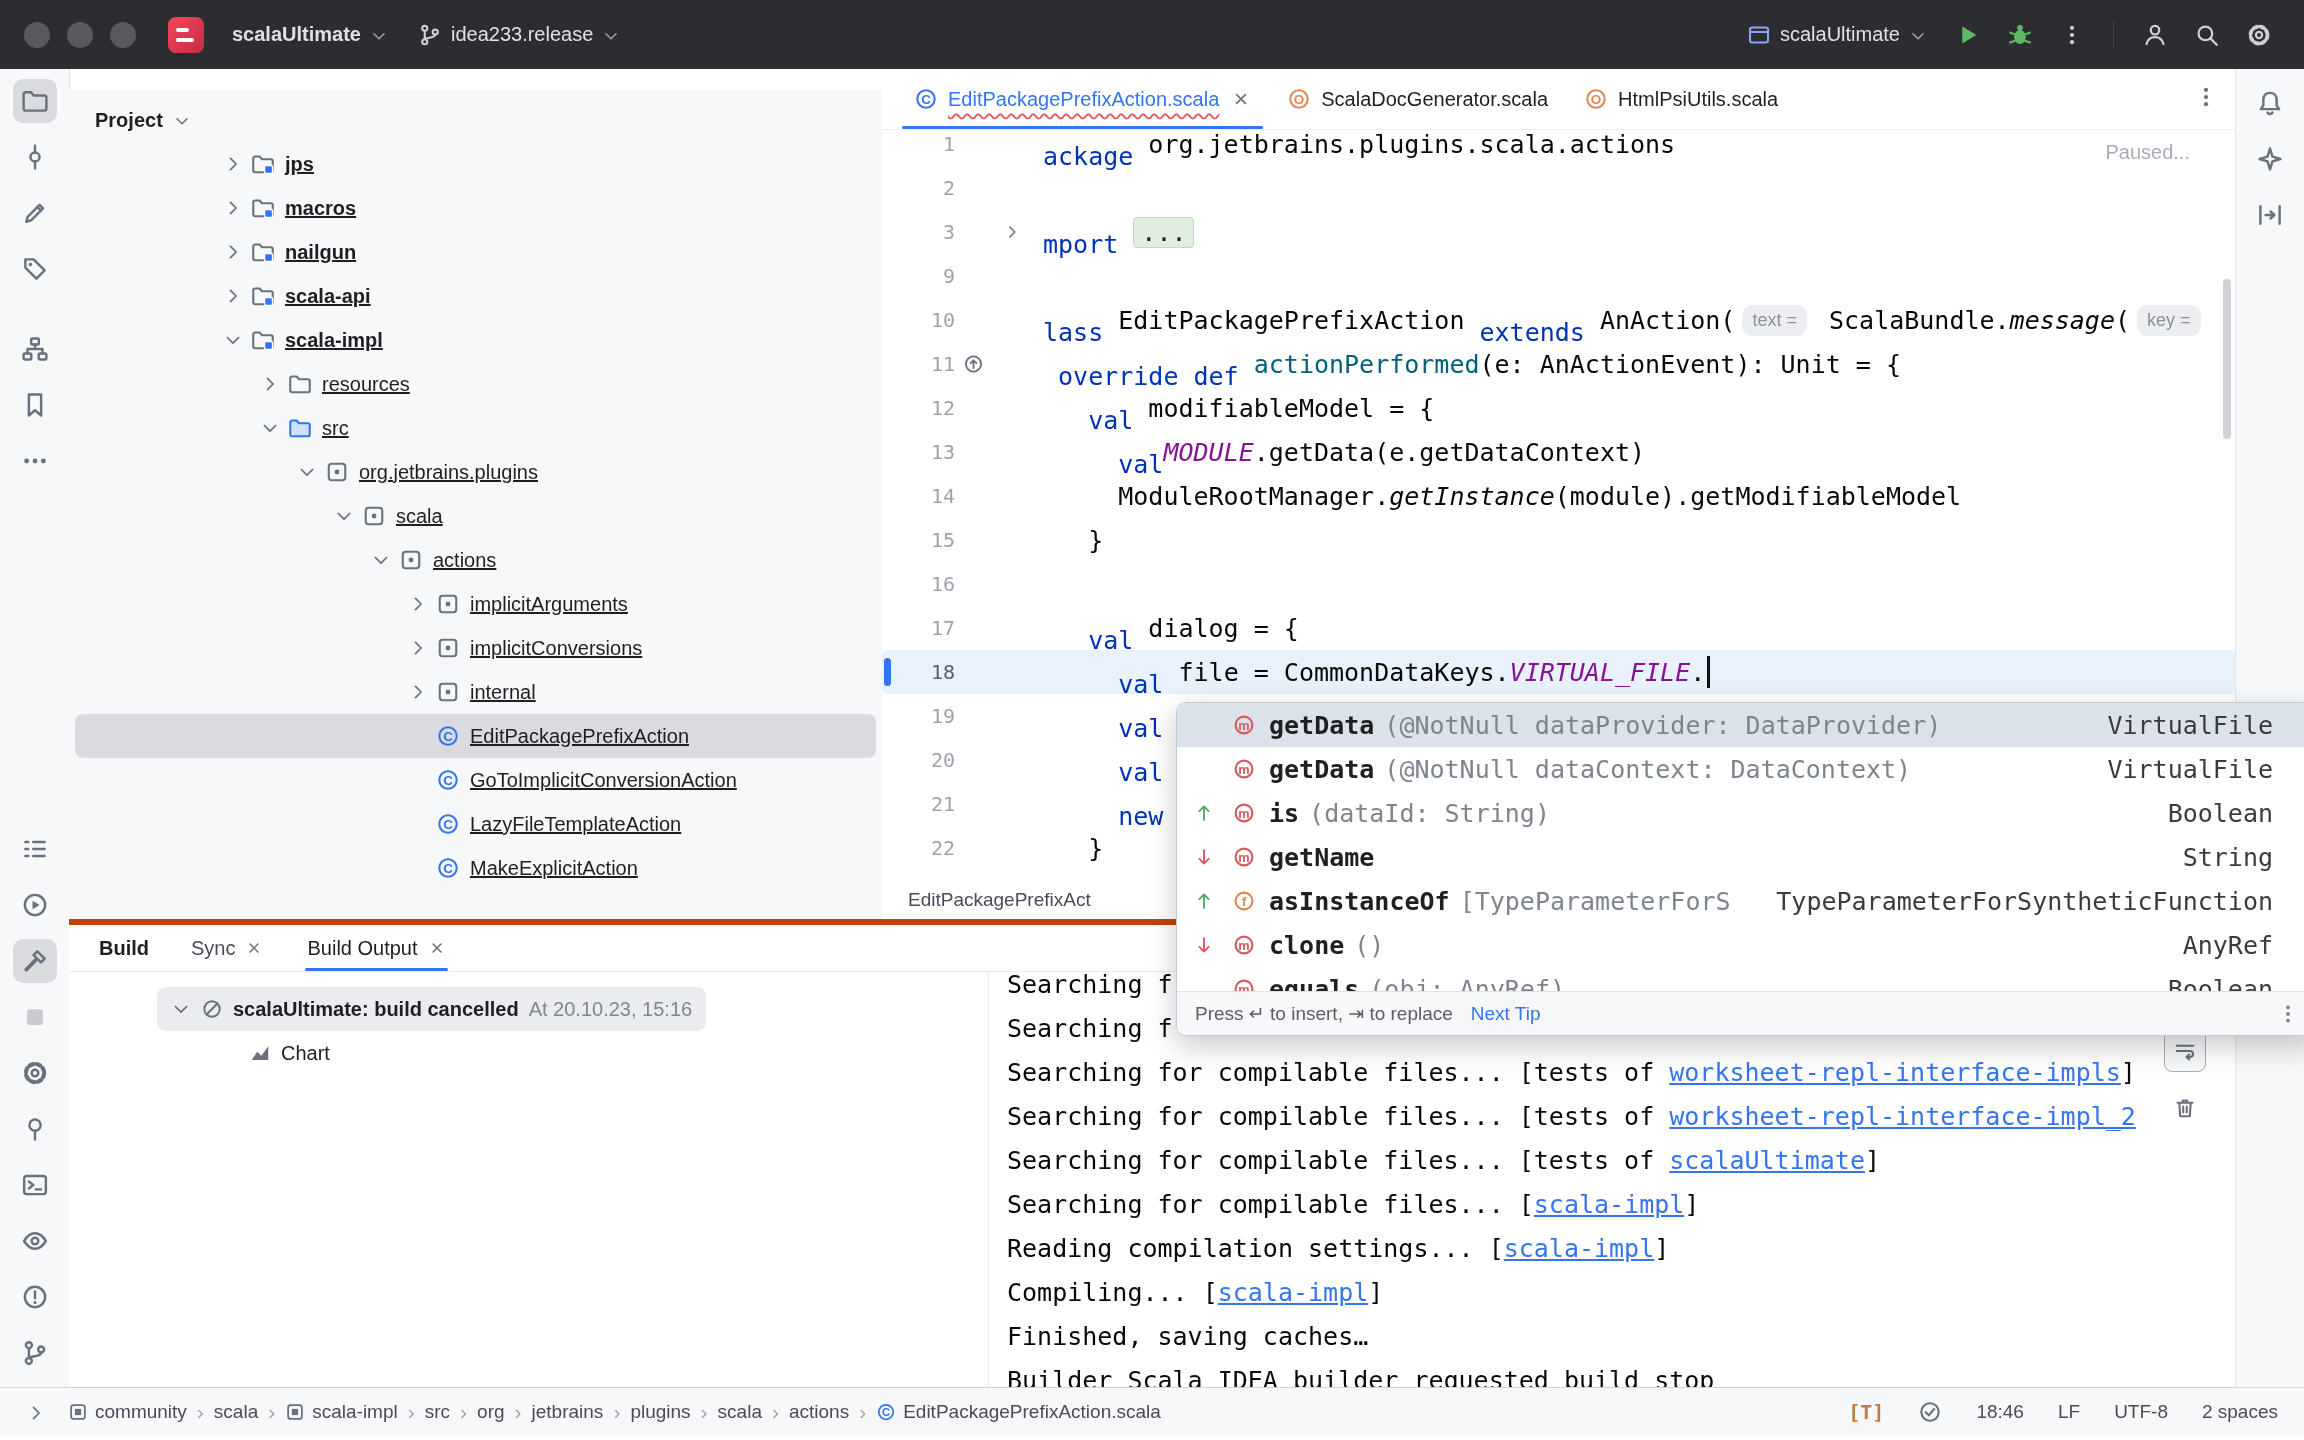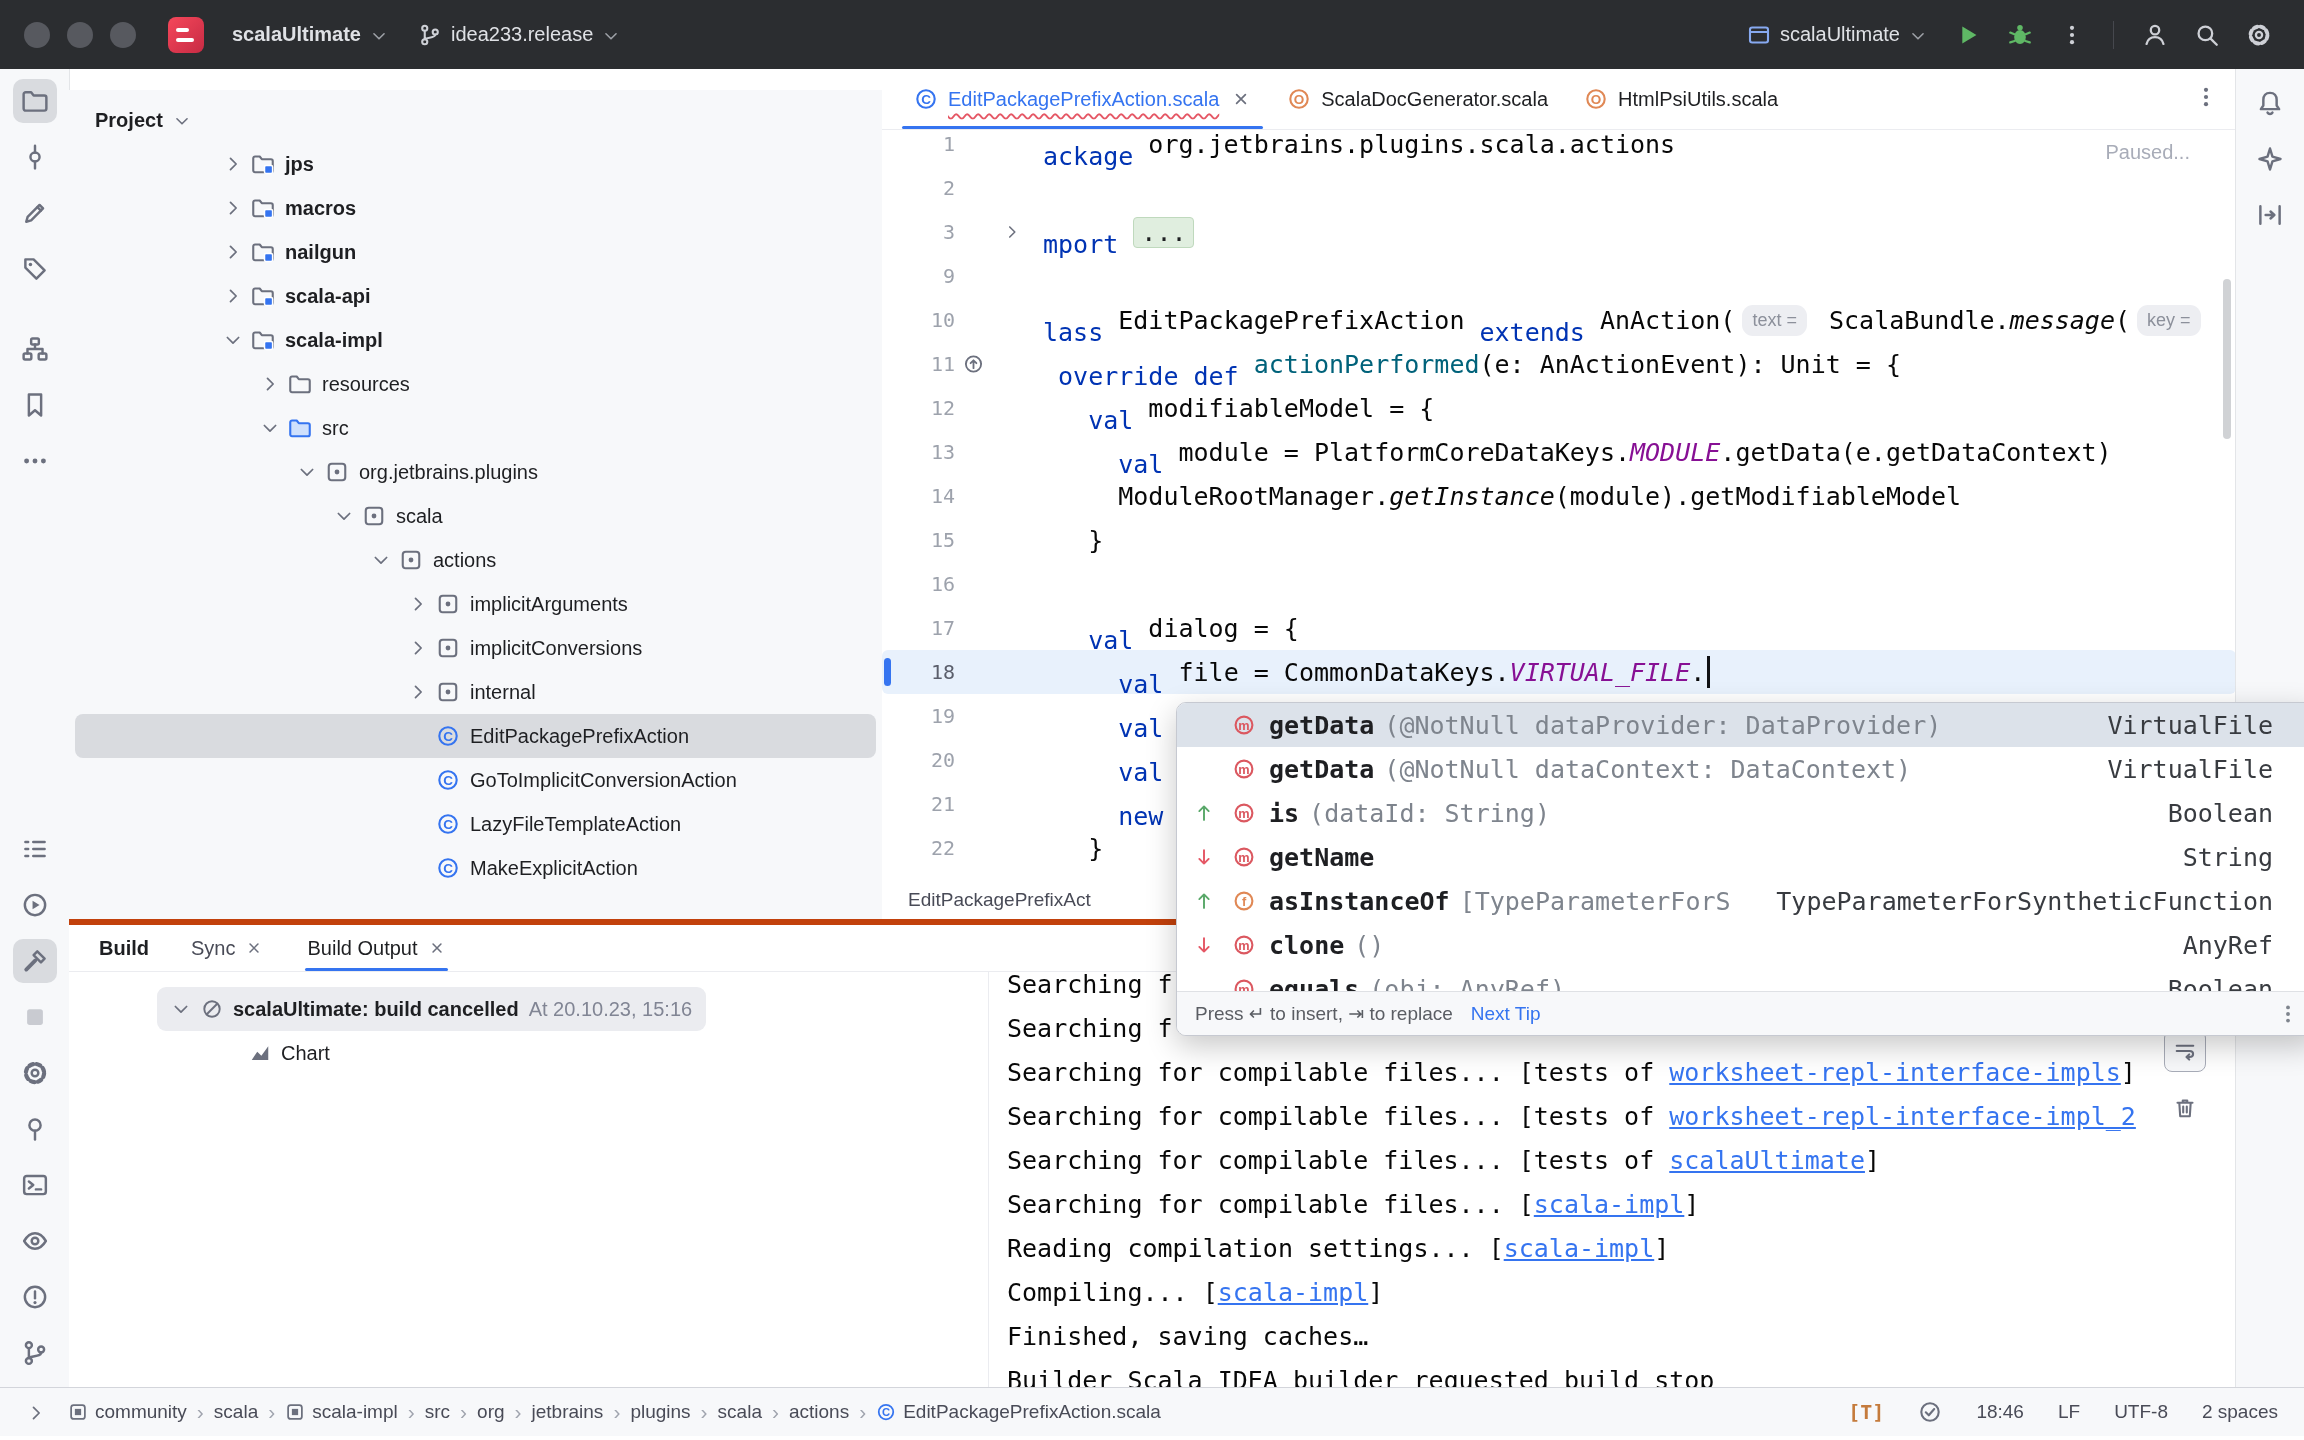--- a/index.html
+++ b/index.html
@@ -32,21 +32,21 @@
   #rail-top{position:absolute;top:10px;left:0;width:69px;display:flex;flex-direction:column;align-items:center;}
   #rail-bottom{position:absolute;top:758px;left:0;width:69px;display:flex;flex-direction:column;align-items:center;}
   .rail-btn{width:44px;height:44px;margin-bottom:12px;border-radius:10px;display:flex;align-items:center;justify-content:center;}
   .rail-btn.active{background:#D9DBDF;}
   .right-rail{position:absolute;right:0;top:69px;bottom:48px;width:68px;background:#F7F8FA;border-left:1px solid #E3E5E8;}
   #rail-right{position:absolute;top:12px;left:0;width:68px;display:flex;flex-direction:column;align-items:center;}
 
   
   .project-panel{position:absolute;left:69px;top:69px;width:813px;bottom:48px;background:#F7F8FA;border-right:1px solid #D3D5DB;overflow:hidden;margin-top:21px;}
   .panel-header{height:60px;display:flex;align-items:center;gap:10px;padding-left:26px;font-weight:700;font-size:20px;}
-  .tree{position:absolute;top:60px;left:0;right:0;bottom:0;overflow:hidden;}
+  .tree{position:absolute;top:60px;left:0;right:0;bottom:0;overflow:hidden;text-decoration:underline;}
   #tree-inner{margin-top:-8px;}
   .tree-row{height:44px;display:flex;align-items:center;font-size:20px;margin:0 6px;border-radius:8px;}
   .tree-row.selected{background:#D9DBDF;}
   .chev-slot{width:30px;display:flex;justify-content:center;flex:none;}
   .tree-ic{width:30px;display:flex;justify-content:center;margin-right:7px;flex:none;}
   .tree-label.bold{font-weight:700;}
 
   
   .editor{position:absolute;left:882px;top:69px;right:68px;height:850px;background:#fff;}
   .tabbar{height:60px;border-bottom:1px solid #EBECF0;display:flex;align-items:stretch;padding-left:14px;position:relative;}
@@ -761,21 +761,21 @@
             <span class="code"><span class="k"> override def</span><span class="p"> </span><span class="m">actionPerformed</span><span class="p">(e: AnActionEvent): Unit = {</span></span>
           </div>
           <div class="cl">
             <span class="gut">12</span>
             <span class="mark"></span>
             <span class="code"><span class="k">   val</span><span class="p"> modifiableModel = {</span></span>
           </div>
           <div class="cl">
             <span class="gut">13</span>
             <span class="mark"></span>
-            <span class="code"><span class="k">     val</span><span class="p"> module = PlatformCoreDataKeys.</span><span class="s">MODULE</span><span class="p">.getData(e.getDataContext)</span></span>
+            <span class="code"><span class="k">     val</span><span class="s">MODULE</span><span class="p">.getData(e.getDataContext)</span></span>
           </div>
           <div class="cl">
             <span class="gut">14</span>
             <span class="mark"></span>
             <span class="code"><span class="p">     ModuleRootManager.</span><span class="si">getInstance</span><span class="p">(module).getModifiableModel</span></span>
           </div>
           <div class="cl">
             <span class="gut">15</span>
             <span class="mark"></span>
             <span class="code"><span class="p">   }</span></span>

